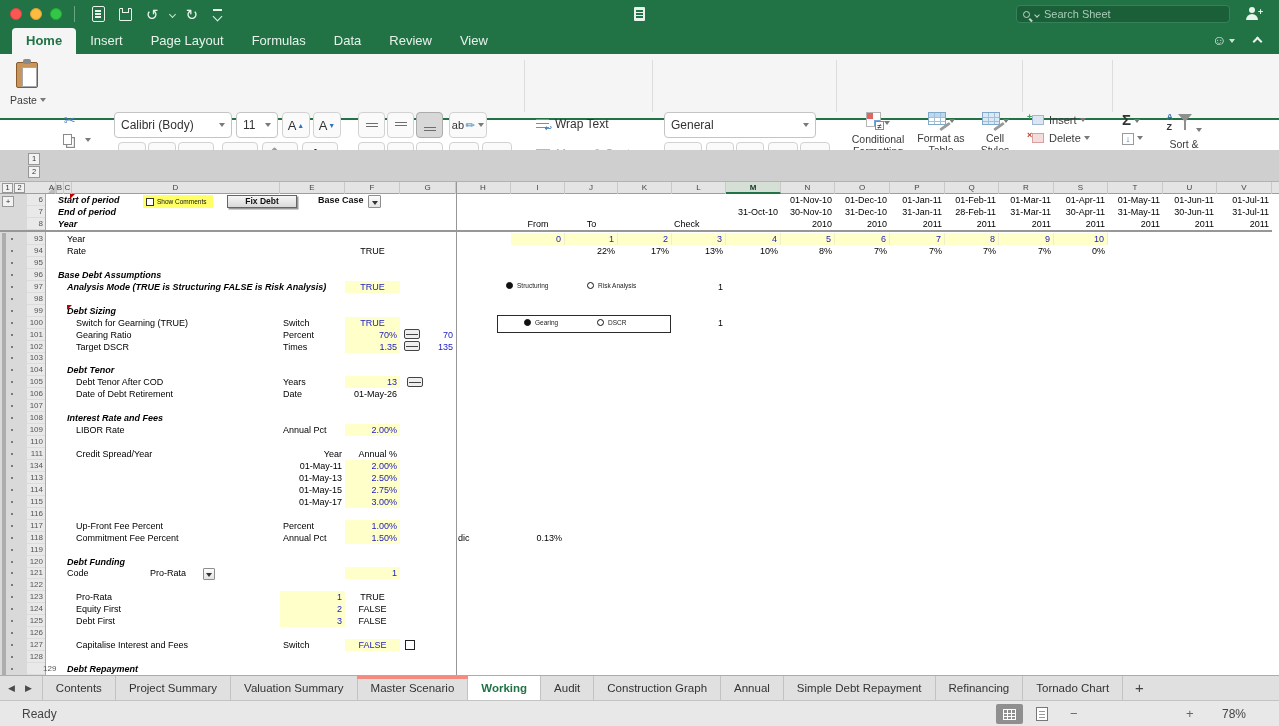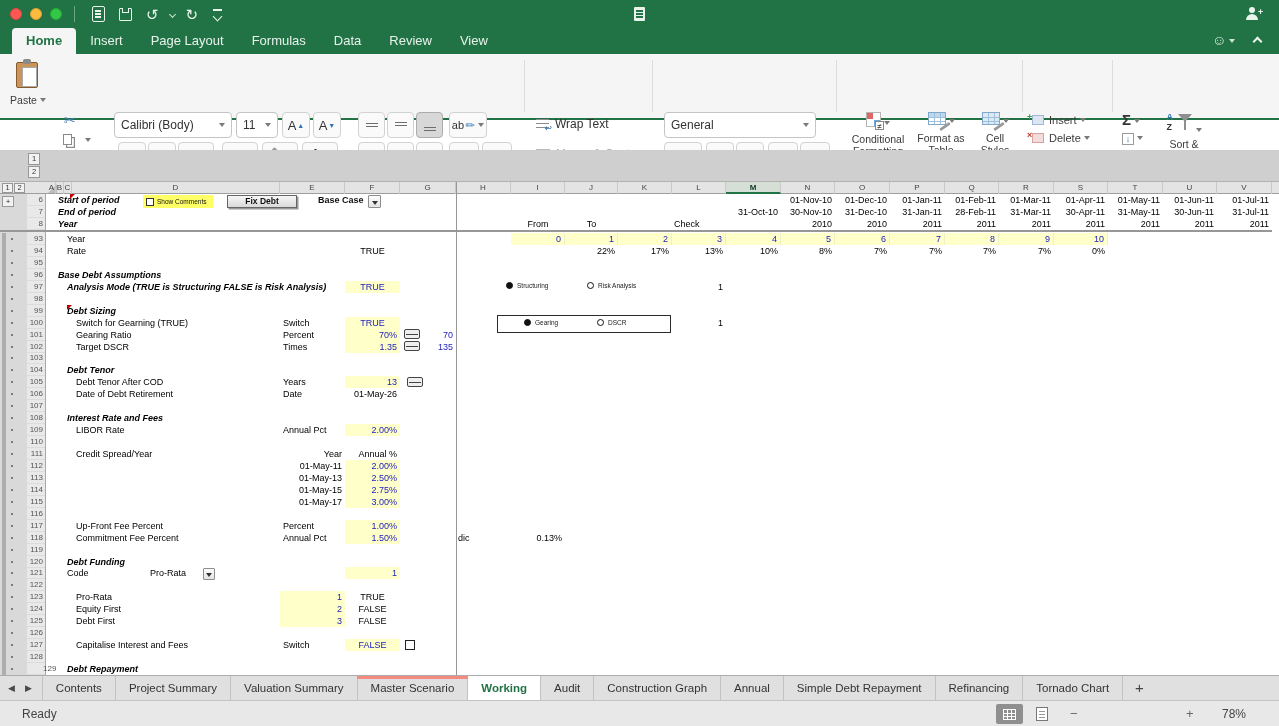--- a/index.html
+++ b/index.html
@@ -181,20 +181,25 @@
     </div>
     <div class="tbsep"></div>
     <span class="tbicon newdoc"></span>
     <span class="savei"></span>
     <span class="tbicon">↺</span>
       <span class="chev"></span>
     <span class="tbicon">↻</span>
     <span class="morei"></span>
     <div class="titlewrap">
       <span class="docicon"></span>
+    </div>
+    <div class="searchbox">
+      <span class="mag"></span>
+      <span class="schev"></span>
+      <span class="ph">Search Sheet</span>
     </div>
     <span class="sharei">
         <i class="hd"></i>
         <i class="bd"></i>
         <i class="pl">+</i>
       </span>
   </div>
 
   <div class="ribbontabs" id="ribbon-tabs">
       <div class="rtab on">Home</div>
@@ -439,21 +444,21 @@
       <div class="rownum" style="top: 400.244px;">107</div>
       <div class="odot" style="top: 405.244px;"></div>
       <div class="rownum" style="top: 412.19px;">108</div>
       <div class="odot" style="top: 417.19px;"></div>
       <div class="rownum" style="top: 424.136px;">109</div>
       <div class="odot" style="top: 429.136px;"></div>
       <div class="rownum" style="top: 436.082px;">110</div>
       <div class="odot" style="top: 441.082px;"></div>
       <div class="rownum" style="top: 448.028px;">111</div>
       <div class="odot" style="top: 453.028px;"></div>
-      <div class="rownum" style="top: 459.974px;">112</div>
+      <div class="rownum" style="top: 459.974px;">134</div>
       <div class="odot" style="top: 464.974px;"></div>
       <div class="rownum" style="top: 471.92px;">113</div>
       <div class="odot" style="top: 476.92px;"></div>
       <div class="rownum" style="top: 483.866px;">114</div>
       <div class="odot" style="top: 488.866px;"></div>
       <div class="rownum" style="top: 495.812px;">115</div>
       <div class="odot" style="top: 500.812px;"></div>
       <div class="rownum" style="top: 507.758px;">116</div>
       <div class="odot" style="top: 512.758px;"></div>
       <div class="rownum" style="top: 519.704px;">117</div>

